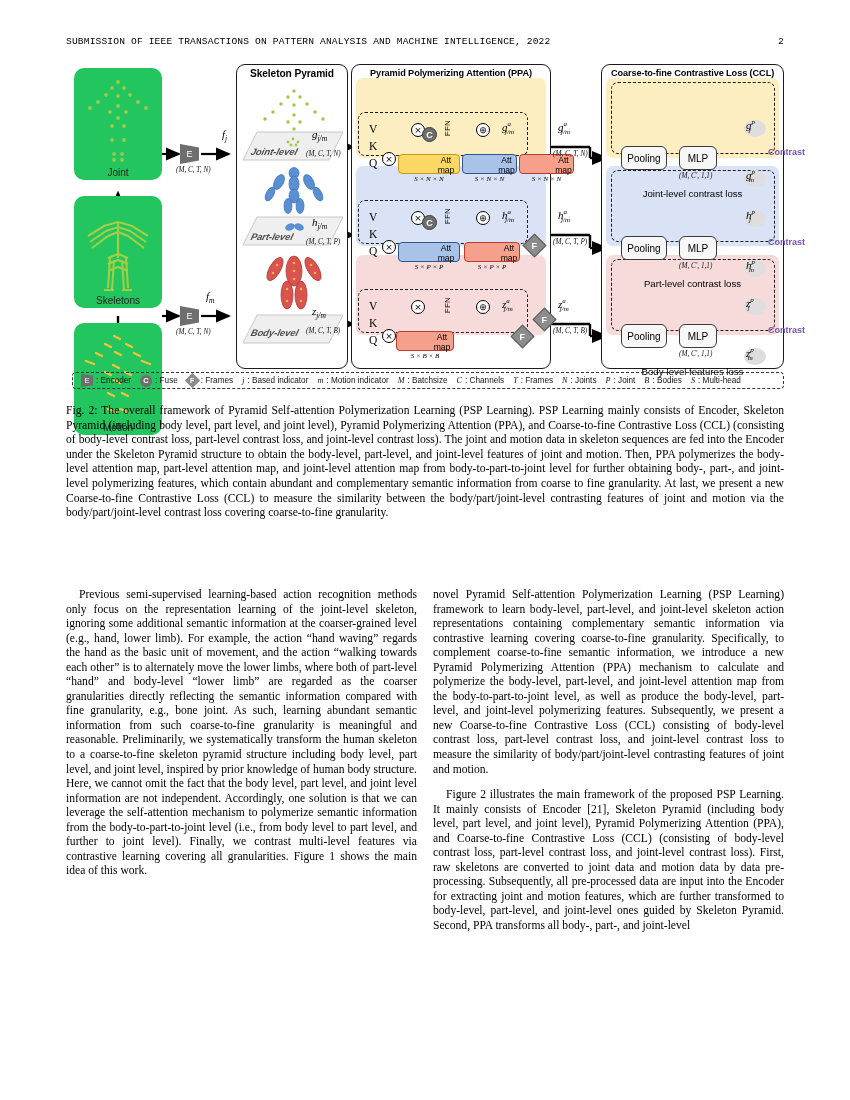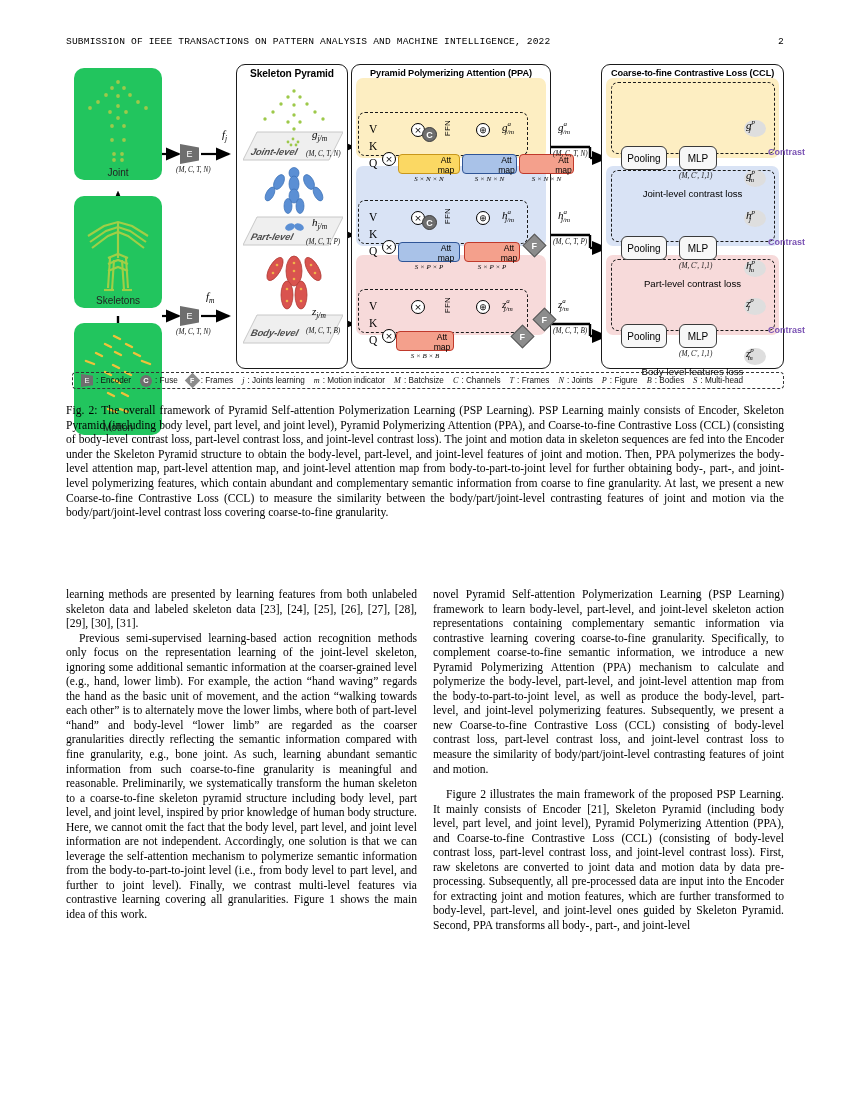--- a/index.html
+++ b/index.html
@@ -679,21 +679,21 @@
         <span>: Fuse</span>
       </span>
       <span class="li">
         <span class="sym-f">
             <span>F</span>
           </span>
         <span>: Frames</span>
       </span>
       <span class="li">
         <span class="it">j</span>
-        <span>: Joints learning</span>
+        <span>: Based indicator</span>
       </span>
       <span class="li">
         <span class="it">m</span>
         <span>: Motion indicator</span>
       </span>
       <span class="li">
         <span class="it">M</span>
         <span>: Batchsize</span>
       </span>
       <span class="li">
@@ -703,37 +703,36 @@
       <span class="li">
         <span class="it">T</span>
         <span>: Frames</span>
       </span>
       <span class="li">
         <span class="it">N</span>
         <span>: Joints</span>
       </span>
       <span class="li">
         <span class="it">P</span>
-        <span>: Figure</span>
+        <span>: Joint</span>
       </span>
       <span class="li">
         <span class="it">B</span>
         <span>: Bodies</span>
       </span>
       <span class="li">
         <span class="it">S</span>
         <span>: Multi-head</span>
       </span>
     </div>
   </div>
 
   <div class="caption">Fig. 2: The overall framework of Pyramid Self-attention Polymerization Learning (PSP Learning). PSP Learning mainly consists of Encoder, Skeleton Pyramid (including body level, part level, and joint level), Pyramid Polymerizing Attention (PPA), and Coarse-to-fine Contrastive Loss (CCL) (consisting of body-level contrast loss, part-level contrast loss, and joint-level contrast loss). The joint and motion data in skeleton sequences are fed into the Encoder under the Skeleton Pyramid structure to obtain the body-level, part-level, and joint-level features of joint and motion. Then, PPA polymerizes the body-level attention map, part-level attention map, and joint-level attention map from body-to-part-to-joint level for further obtaining body-, part-, and joint-level polymerizing features, which contain abundant and complementary semantic information from coarse to fine granularity. At last, we present a new Coarse-to-fine Contrastive Loss (CCL) to measure the similarity between the body/part/joint-level contrasting features of joint and motion via the body/part/joint-level contrast loss covering coarse-to-fine granularity.</div>
 
   <div class="col left">
-    <p class="noind">learning methods are presented by learning features from both unlabeled skeleton data and labeled skeleton data [23], [24], [25], [26], [27], [28], [29], [30], [31].</p>
     <p>Previous semi-supervised learning-based action recognition methods only focus on the representation learning of the joint-level skeleton, ignoring some additional semantic information at the coarser-grained level (e.g., hand, lower limb). For example, the action “hand waving” regards the hand as the basic unit of movement, and the action “walking towards each other” is to alternately move the lower limbs, where both of part-level “hand” and body-level “lower limb” are regarded as the coarser granularities directly reflecting the semantic information compared with fine granularity, e.g., bone joint. As such, learning abundant semantic information from such coarse-to-fine granularity is meaningful and reasonable. Preliminarily, we systematically transform the human skeleton to a coarse-to-fine skeleton pyramid structure including body level, part level, and joint level, inspired by prior knowledge of human body structure. Here, we cannot omit the fact that the body level, part level, and joint level information are not independent. Accordingly, one solution is that we can leverage the self-attention mechanism to polymerize semantic information from the body-to-part-to-joint level (i.e., from body level to part level, and further to joint level). Finally, we contrast multi-level features via contrastive learning covering all granularities. Figure 1 shows the main idea of this work.</p>
   </div>
 
   <div class="col right">
     <p class="noind">novel Pyramid Self-attention Polymerization Learning (PSP Learning) framework to learn body-level, part-level, and joint-level skeleton action representations containing complementary semantic information via contrastive learning covering coarse-to-fine granularity. Specifically, to complement coarse-to-fine semantic information, we introduce a new Pyramid Polymerizing Attention (PPA) mechanism to calculate and polymerize the body-level, part-level, and joint-level attention map from the body-to-part-to-joint level, as well as produce the body-level, part-level, and joint-level polymerizing features. Subsequently, we present a new Coarse-to-fine Contrastive Loss (CCL) consisting of body-level contrast loss, part-level contrast loss, and joint-level contrast loss to measure the similarity of body/part/joint-level contrasting features of joint and motion.</p>
     <p class="gap">Figure 2 illustrates the main framework of the proposed PSP Learning. It mainly consists of Encoder [21], Skeleton Pyramid (including body level, part level, and joint level), Pyramid Polymerizing Attention (PPA), and Coarse-to-fine Contrastive Loss (CCL) (consisting of body-level contrast loss, part-level contrast loss, and joint-level contrast loss). First, raw skeletons are converted to joint data and motion data by data pre-processing. Subsequently, all pre-processed data are input into the Encoder for extracting joint and motion features, which are further transformed to body-level, part-level, and joint-level ones guided by Skeleton Pyramid. Second, PPA transforms all body-, part-, and joint-level</p>
   </div>
 
 </div>
 

